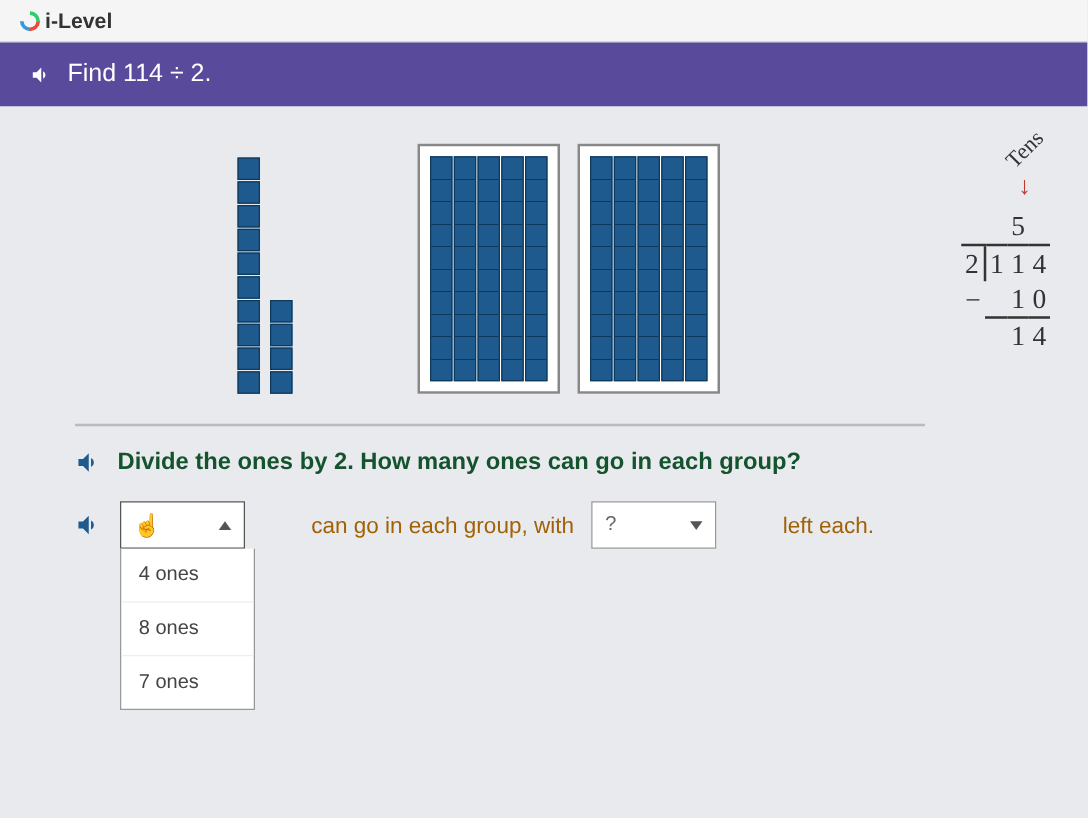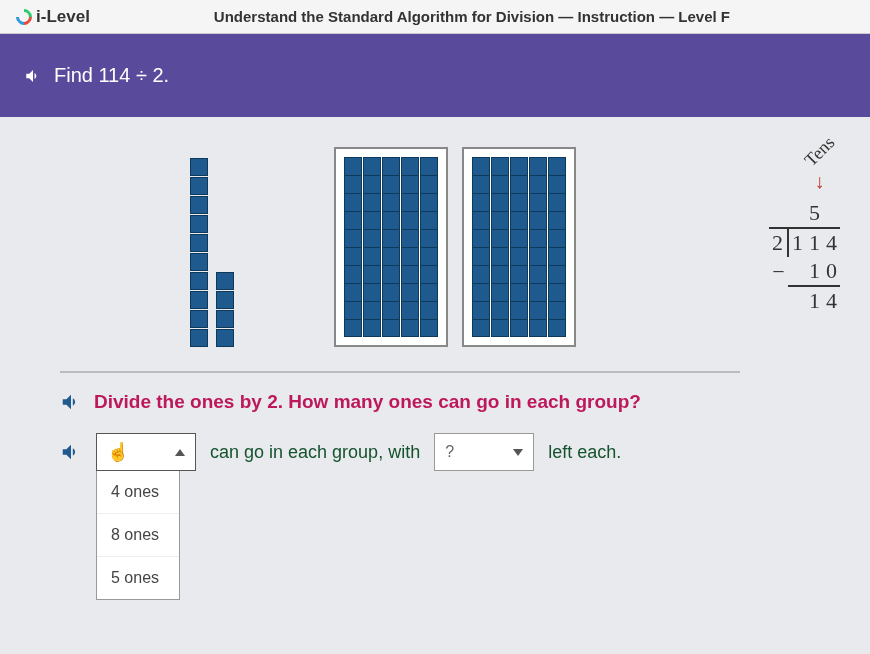--- a/index.html
+++ b/index.html
@@ -39,21 +39,21 @@
     .breadcrumb {
       flex: 1;
       text-align: center;
       font-weight: 600;
       font-size: 15px;
       color: #333;
     }
     .purple-bar {
       background: #5a4a9c;
       color: #fff;
-      padding: 30px 24px;
+      padding: 14px 24px;
       font-size: 20px;
       display: flex;
       align-items: center;
       gap: 12px;
     }
     .speaker-icon {
       width: 18px;
       height: 18px;
       display: inline-flex;
       align-items: center;
@@ -158,21 +158,21 @@
       margin-bottom: 20px;
     }
     .speaker-small {
       width: 22px;
       height: 22px;
       color: #1e5a8e;
     }
     .question-text {
       font-weight: 600;
       font-size: 19px;
-      color: #be185d;
+      color: #14532d;
     }
     .answer-row {
       display: flex;
       align-items: flex-start;
       gap: 14px;
       position: relative;
     }
     .dropdown {
       width: 100px;
       height: 38px;
@@ -198,53 +198,53 @@
     .caret-down {
       width: 0; height: 0;
       border-left: 5px solid transparent;
       border-right: 5px solid transparent;
       border-top: 7px solid #555;
     }
     .dropdown-list {
       position: absolute;
       top: 38px;
       left: 36px;
-      width: 84px;
+      width: 108px;
       background: #fff;
       border: 1px solid #999;
       border-top: none;
       z-index: 10;
     }
     .dropdown-item {
       padding: 12px 14px;
       font-size: 16px;
       color: #444;
       cursor: pointer;
       border-bottom: 1px solid #eee;
     }
     .dropdown-item:last-child { border-bottom: none; }
     .phrase {
       font-size: 18px;
-      color: #14532d;
+      color: #a16207;
       line-height: 38px;
+      margin-left: 39px;
     }
     .cursor-hand {
       font-size: 18px;
     }
   </style>
 </head>
 <body>
 
 <div class="header">
   <div class="logo">
     <span class="logo-ring"></span>
     <span>i-</span>
       <span>Level</span>
   </div>
-  <div class="breadcrumb">Understand the Standard Algorithm for Division — Instruction — Level F</div>
 </div>
 
 <div class="purple-bar">
   <span class="speaker-icon">
     <svg viewBox="0 0 24 24" width="18" height="18" fill="#fff">
         <path d="M3 9v6h4l5 5V4L7 9H3zm13.5 3a4.5 4.5 0 0 0-2.5-4v8a4.5 4.5 0 0 0 2.5-4z"></path>
       </svg>
   </span>
   <span>Find 114 ÷ 2.</span>
 </div>
@@ -345,21 +345,21 @@
     </span>
 
     <div style="position:relative;">
       <div class="dropdown dropdown-open">
         <span class="cursor-hand">☝</span>
         <span class="caret-up"></span>
       </div>
       <div class="dropdown-list" style="left:0;">
         <div class="dropdown-item">4 ones</div>
         <div class="dropdown-item">8 ones</div>
-        <div class="dropdown-item">5 ones</div>
+        <div class="dropdown-item">7 ones</div>
       </div>
     </div>
 
     <span class="phrase">can go in each group, with</span>
 
     <div class="dropdown">
       <span>?</span>
       <span class="caret-down"></span>
     </div>
 

